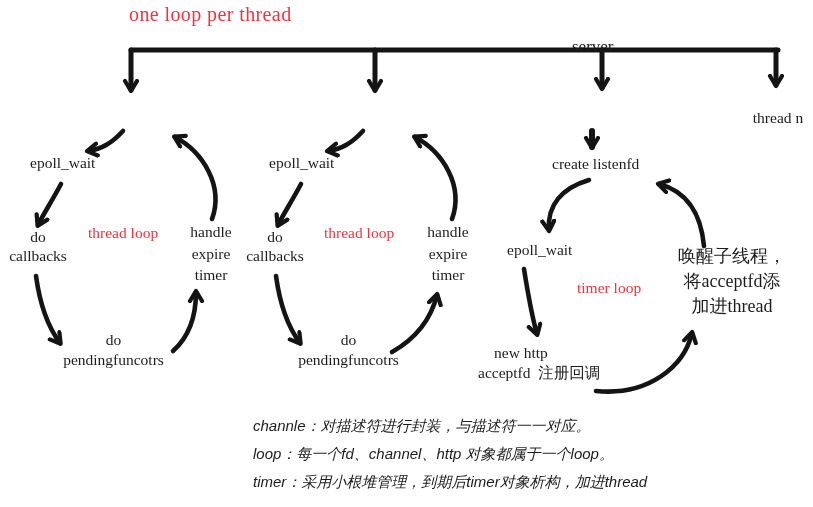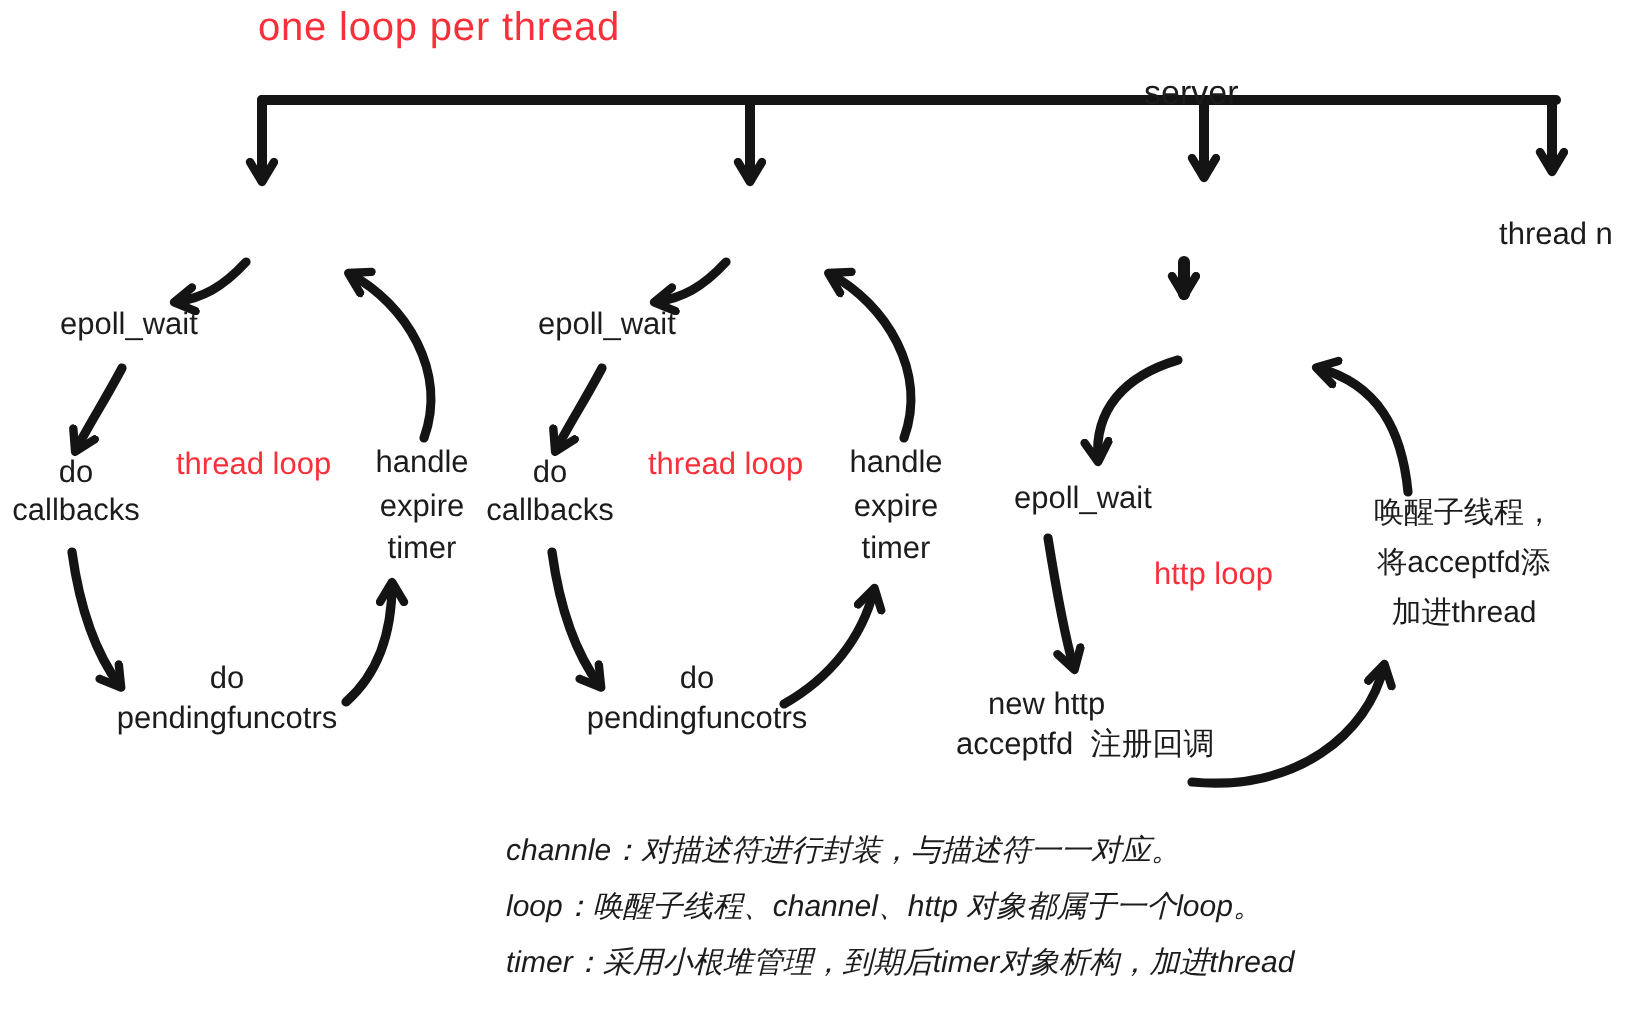--- a/index.html
+++ b/index.html
@@ -12,31 +12,32 @@
     font-family: "Liberation Sans", sans-serif;
     color: #1c1c1c;
   }
   #arrows { position:absolute; left:0; top:0; width:813px; height:507px; }
   .lbl {
     position: absolute;
     font-size: 15.5px;
     line-height: 19px;
     white-space: pre-line;
     color: #1c1c1c;
+    font-family: Liberation Serif, serif;
   }
   .center { text-align: center; }
   .red { color: var(--red); }
   .title {
     left: 129px; top: 5px;
     font-size: 20px; letter-spacing: .4px;
   }
   .server { left: 572px; top: 9px; font-size: 17px; margin-top: 28px; }
   .t-lbl  { width: 100px; }
   .het { line-height: 21.5px; }
-  .wake { font-size: 15px; line-height: 25px; }
+  .wake { font-size: 18px; line-height: 25px; }
   .notes {
     position: absolute; left: 253px; top: 412px;
     font-size: 15px; line-height: 28px; font-style: italic;
   }
   .pre { white-space: pre; }
 </style>
 </head>
 <body>
 
 <div id="canvas">
@@ -94,27 +95,28 @@
   <div class="lbl" style="left:269px;top:153px;">epoll_wait</div>
   <div class="lbl center" style="left:237px;top:227px;width:76px;">do
 callbacks</div>
   <div class="lbl red" style="left:324px;top:223px;">thread loop</div>
   <div class="lbl center het" style="left:413px;top:221px;width:70px;">handle
 expire
 timer</div>
   <div class="lbl center" style="left:286px;top:330px;width:125px;line-height:20px;">do
 pendingfuncotrs</div>
 
+  <div class="lbl" style="left:552px;top:154px;">create listenfd</div>
   <div class="lbl" style="left:507px;top:240px;">epoll_wait</div>
-  <div class="lbl red" style="left:577px;top:278px;">http loop</div>
+  <div class="lbl red" style="left:577px;top:278px;">timer loop</div>
   <div class="lbl" style="left:494px;top:343px;">new http</div>
   <div class="lbl pre" style="left:478px;top:363px;">acceptfd  注册回调</div>
   <div class="lbl center wake" style="left:668px;top:244px;width:128px;">唤醒子线程，
 将acceptfd添
 加进thread</div>
 
   <div class="notes">
     <div>channle：对描述符进行封装，与描述符一一对应。</div>
-    <div>loop：唤醒子线程、channel、http 对象都属于一个loop。</div>
+    <div>loop：每一个fd、channel、http 对象都属于一个loop。</div>
     <div>timer：采用小根堆管理，到期后timer对象析构，加进thread</div>
   </div>
 
 </div>
 
 </body></html>

